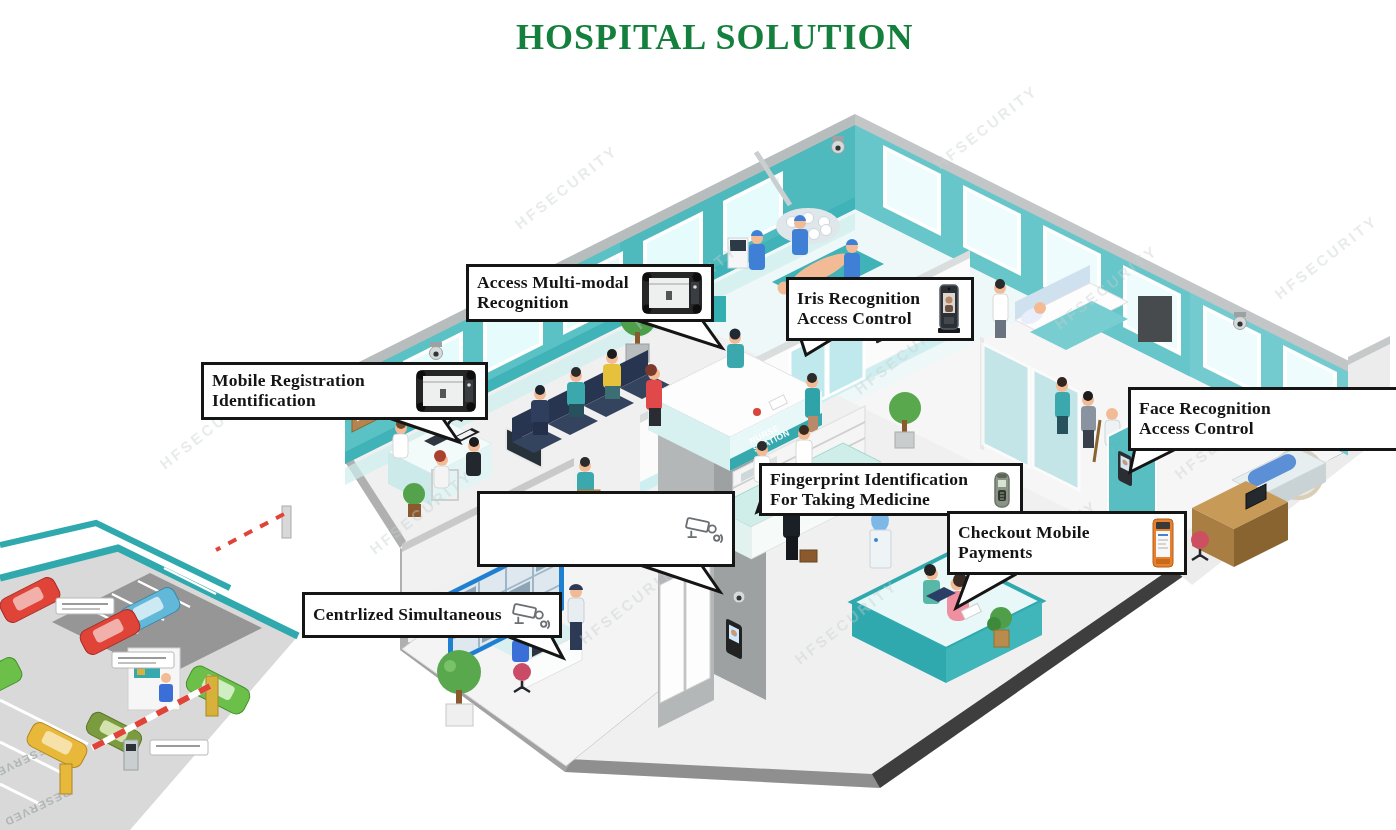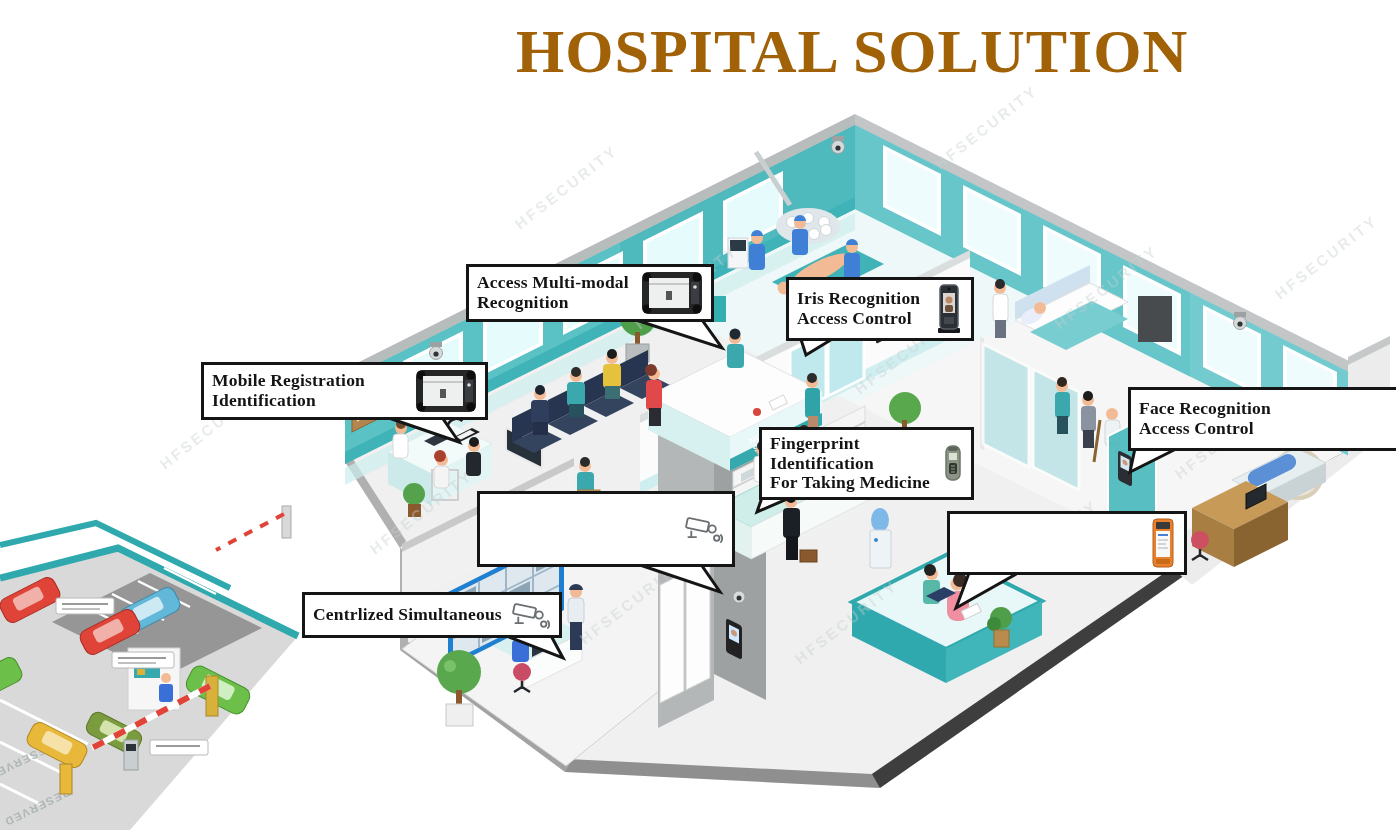--- a/index.html
+++ b/index.html
@@ -2,21 +2,21 @@
 <html><head>
 <meta charset="utf-8">
 <style>
   html,body{margin:0;padding:0;background:#ffffff;}
   #stage{position:relative;width:1396px;height:830px;overflow:hidden;background:#fff;
          font-family:"Liberation Sans",sans-serif;}
   #scene{position:absolute;left:0;top:0;z-index:1;}
   #tails{position:absolute;left:0;top:0;z-index:5;pointer-events:none;}
   .title{position:absolute;left:516px;top:16px;z-index:7;white-space:nowrap;
          font-family:"Liberation Serif","DejaVu Serif",serif;font-weight:700;
-         font-size:62px;letter-spacing:1px;color:#a16207;}
+         font-size:36px;letter-spacing:1px;color:#15803d;}
   .callout{position:absolute;z-index:6;background:#ffffff;border:3px solid #151515;
            display:flex;align-items:center;gap:7px;padding:4px 8px;box-sizing:border-box;}
   .callout-text{font-family:"Liberation Serif","DejaVu Serif",serif;font-weight:700;
            font-size:17.5px;line-height:1.12;color:#141414;white-space:pre-line;letter-spacing:.2px;}
   .callout-icon{flex:0 0 auto;margin-left:auto;display:flex;align-items:center;}
   .wm{font-weight:700;font-size:15px;letter-spacing:3px;fill:#c7cecf;opacity:.4;
       font-family:"Liberation Sans",sans-serif;}
 </style>
 </head>
 <body>
@@ -657,21 +657,21 @@
       <rect x="2" y="44" width="22" height="5" rx="1" fill="#22262a"></rect>
       <rect x="4" y="1" width="18" height="44" rx="5" fill="#474c52" stroke="#6b7177" stroke-width="1.5"></rect>
       <rect x="7" y="8" width="12" height="18" fill="#f4efe8"></rect>
       <circle cx="13" cy="14" r="3.5" fill="#c89a78"></circle>
           <rect x="9" y="19" width="8" height="6" rx="2" fill="#7a5a40"></rect>
       <rect x="8" y="30" width="10" height="8" rx="1" fill="#22262a"></rect>
     </svg>
   </span>
 </div>
 
-<div class="callout" style="left:759px;top:427px;width:215px;min-height:48px">
+<div class="callout" style="left:759px;top:463px;width:264px;min-height:48px">
   <span class="callout-text">Fingerprint Identification
 For Taking Medicine</span>
   <span class="callout-icon">
     <svg width="20" height="38" viewBox="0 0 20 38">
       <rect x="3" y="2" width="14" height="34" rx="6" fill="#8b9386" stroke="#6d7568" stroke-width="1.5"></rect>
       <rect x="5" y="3" width="10" height="4" rx="2" fill="#5d655a"></rect>
       <rect x="6" y="9" width="8" height="7" fill="#d7e4d4"></rect>
       <rect x="6" y="19" width="8" height="11" rx="2" fill="#31372f"></rect>
       <line x1="8" y1="22" x2="12" y2="22" stroke="#9aa596" stroke-width="1"></line>
       <line x1="8" y1="25" x2="12" y2="25" stroke="#9aa596" stroke-width="1"></line>
@@ -688,20 +688,22 @@
         <circle cx="31" cy="17" r="4"></circle>
         <path d="M8 19 L8 26 M4 26 L14 26"></path>
         <circle cx="36" cy="27" r="3"></circle>
         <path d="M40 23 a6 6 0 0 1 0 9"></path>
       </g>
     </svg>
   </span>
 </div>
 
 <div class="callout" style="left:947px;top:511px;width:240px;min-height:58px">
+  <span class="callout-text">Checkout Mobile
+Payments</span>
   <span class="callout-icon">
     <svg width="26" height="50" viewBox="0 0 26 50">
       <rect x="3" y="1" width="20" height="48" rx="4" fill="#e8802e" stroke="#b55e18"></rect>
       <rect x="6" y="4" width="14" height="7" rx="1" fill="#3a3a3a"></rect>
       <rect x="6" y="13" width="14" height="26" fill="#f8f8f8"></rect>
       <line x1="8" y1="17" x2="18" y2="17" stroke="#4a7fd0" stroke-width="2"></line>
       <line x1="8" y1="22" x2="18" y2="22" stroke="#c8c8c8" stroke-width="1.5"></line>
       <line x1="8" y1="26" x2="16" y2="26" stroke="#c8c8c8" stroke-width="1.5"></line>
       <line x1="8" y1="30" x2="18" y2="30" stroke="#c8c8c8" stroke-width="1.5"></line>
       <rect x="6" y="41" width="14" height="5" rx="1" fill="#c96a1a"></rect>

